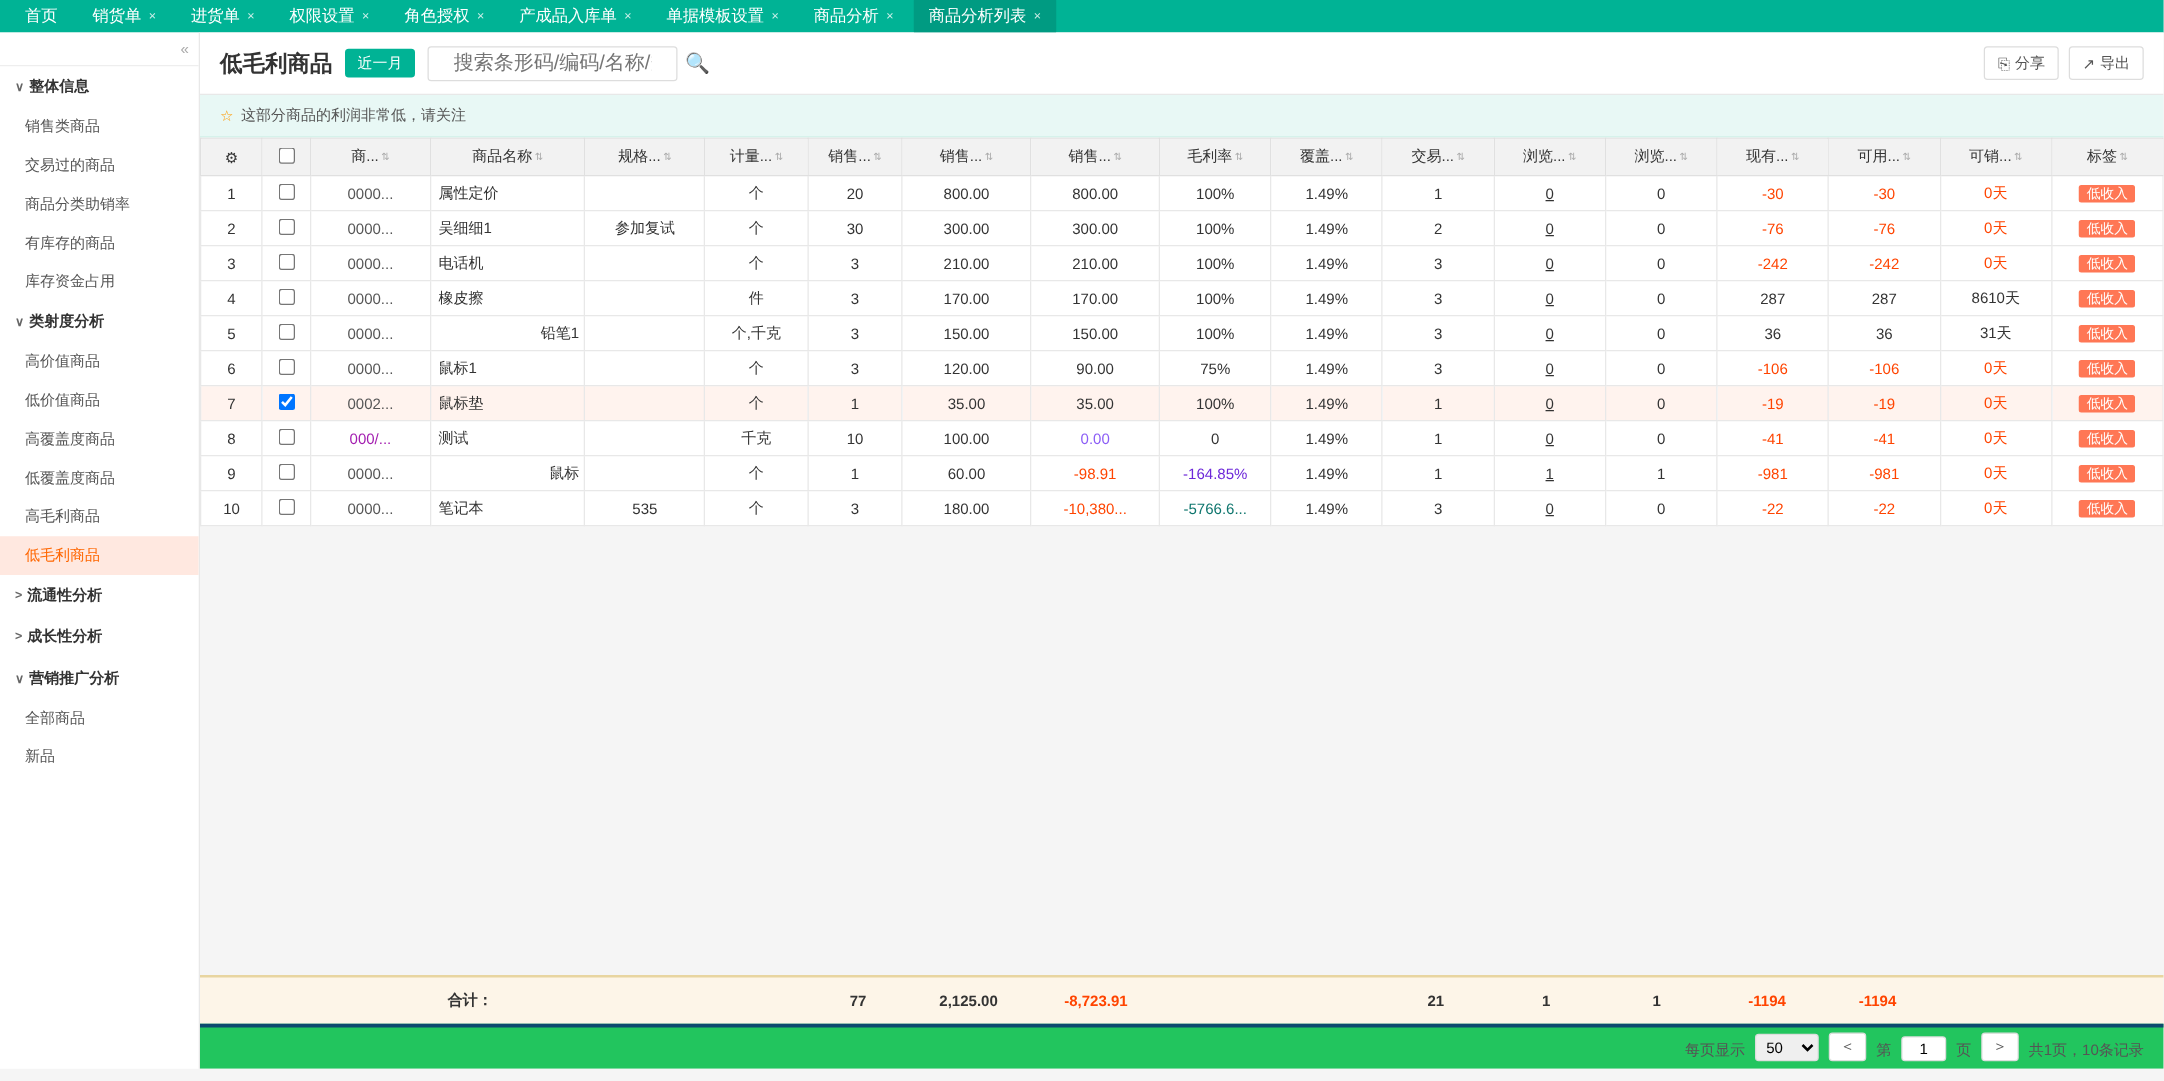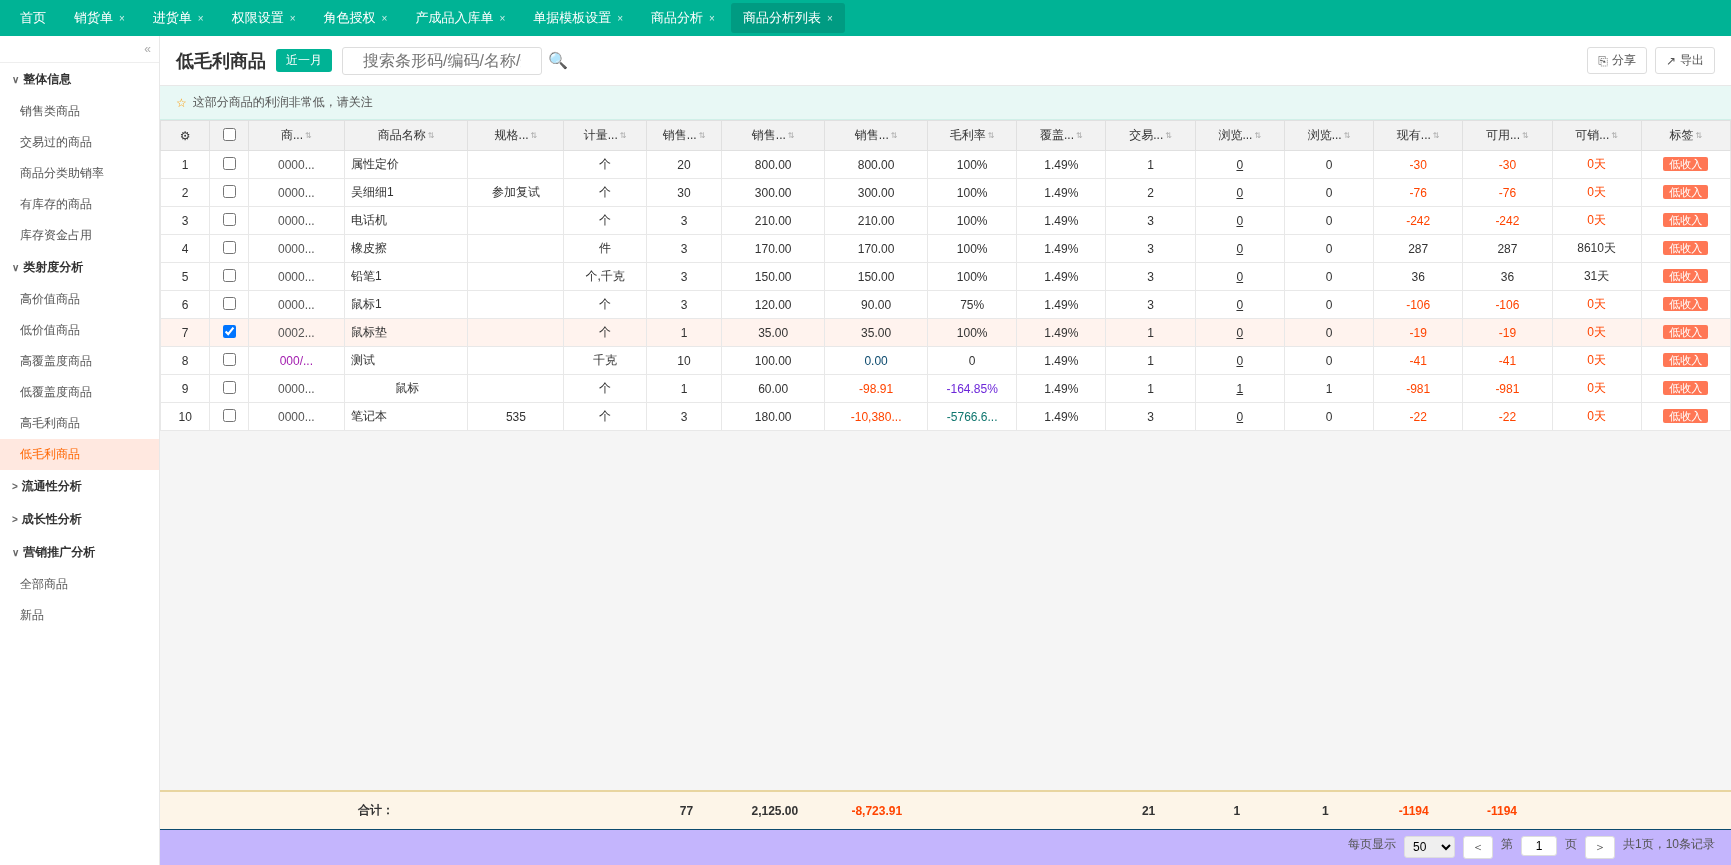--- a/index.html
+++ b/index.html
@@ -1,21 +1,21 @@
 <!DOCTYPE html>
 <html><head>
   <meta charset="utf-8">
   <style>
     * { box-sizing: border-box; margin: 0; padding: 0; font-family: 'Microsoft YaHei', Arial, sans-serif; font-size: 12px; }
     body { background: #f5f5f5; overflow: hidden; width: 1731px; height: 865px; }
 
     
     .top-nav {
       background: #00b395;
-      height: 36px;
+      height: 26px;
       display: flex;
       align-items: center;
       padding: 0 8px;
       gap: 4px;
     }
     .nav-item {
       color: #fff;
       padding: 6px 12px;
       cursor: pointer;
       border-radius: 3px;
@@ -208,25 +208,25 @@
     }
     .footer-total td {
       border: none;
       padding: 4px 8px;
       font-weight: bold;
       color: #333;
     }
 
     
     .pagination-bar {
-      background: #c4b5fd;
-      border-top: 1px solid #0c4a6e;
+      background: #22c55e;
+      border-top: 3px solid #0c4a6e;
       padding: 6px 16px;
       display: flex;
-      align-items: flex-start;
+      align-items: flex-end;
       justify-content: flex-end;
       gap: 8px;
       height: 36px;
     }
     .pagination-bar span { color: #555; font-size: 12px; }
     .page-size-select {
       border: 1px solid #ddd;
       border-radius: 3px;
       padding: 2px 4px;
       font-size: 12px;
@@ -545,21 +545,21 @@
     <td class="col-views2">0</td>
     <td class="col-current-stock" style="">287</td>
     <td class="col-available-stock" style="">287</td>
     <td class="col-salable-days" style="">8610天</td>
     <td class="col-tag"><span class="tag-low-revenue">低收入</span></td>
   </tr>
             <tr>
     <td class="col-num">5</td>
     <td class="col-check"><input type="checkbox" style=""></td>
     <td class="col-code" style="color:#555;">0000...</td>
-    <td class="col-name" style="text-align:left;padding-left:6px;">铅笔1</td>
+    <td class="col-name" style="text-align:right;padding-left:6px;">铅笔1</td>
     <td class="col-spec"></td>
     <td class="col-unit">个,千克</td>
     <td class="col-sales-qty">3</td>
     <td class="col-sales-amt">150.00</td>
     <td class="col-sales-profit" style="">150.00</td>
     <td class="col-gross-margin" style="">100%</td>
     <td class="col-coverage">1.49%</td>
     <td class="col-transactions">3</td>
     <td class="col-views1"><span class="underline-link">0</span></td>
     <td class="col-views2">0</td>
@@ -610,36 +610,36 @@
   </tr>
             <tr>
     <td class="col-num">8</td>
     <td class="col-check"><input type="checkbox" style=""></td>
     <td class="col-code" style="color:#a21caf;">000/...</td>
     <td class="col-name" style="text-align:left;padding-left:6px;">测试</td>
     <td class="col-spec"></td>
     <td class="col-unit">千克</td>
     <td class="col-sales-qty">10</td>
     <td class="col-sales-amt">100.00</td>
-    <td class="col-sales-profit" style="color:#0c4a6e;">0.00</td>
+    <td class="col-sales-profit" style="color:#8b5cf6;">0.00</td>
     <td class="col-gross-margin" style="">0</td>
     <td class="col-coverage">1.49%</td>
     <td class="col-transactions">1</td>
     <td class="col-views1"><span class="underline-link">0</span></td>
     <td class="col-views2">0</td>
     <td class="col-current-stock" style="color:#ff4400;">-41</td>
     <td class="col-available-stock" style="color:#ff4400;">-41</td>
     <td class="col-salable-days" style="color:#ff4400;">0天</td>
     <td class="col-tag"><span class="tag-low-revenue">低收入</span></td>
   </tr>
             <tr>
     <td class="col-num">9</td>
     <td class="col-check"><input type="checkbox" style=""></td>
     <td class="col-code" style="color:#555;">0000...</td>
-    <td class="col-name" style="text-align:center;padding-left:6px;margin-left:48px;">鼠标</td>
+    <td class="col-name" style="text-align:right;padding-left:6px;margin-left:48px;">鼠标</td>
     <td class="col-spec"></td>
     <td class="col-unit">个</td>
     <td class="col-sales-qty">1</td>
     <td class="col-sales-amt">60.00</td>
     <td class="col-sales-profit" style="color:#ff4400;">-98.91</td>
     <td class="col-gross-margin" style="color:#6d28d9;">-164.85%</td>
     <td class="col-coverage">1.49%</td>
     <td class="col-transactions">1</td>
     <td class="col-views1"><span class="underline-link">1</span></td>
     <td class="col-views2">1</td>

